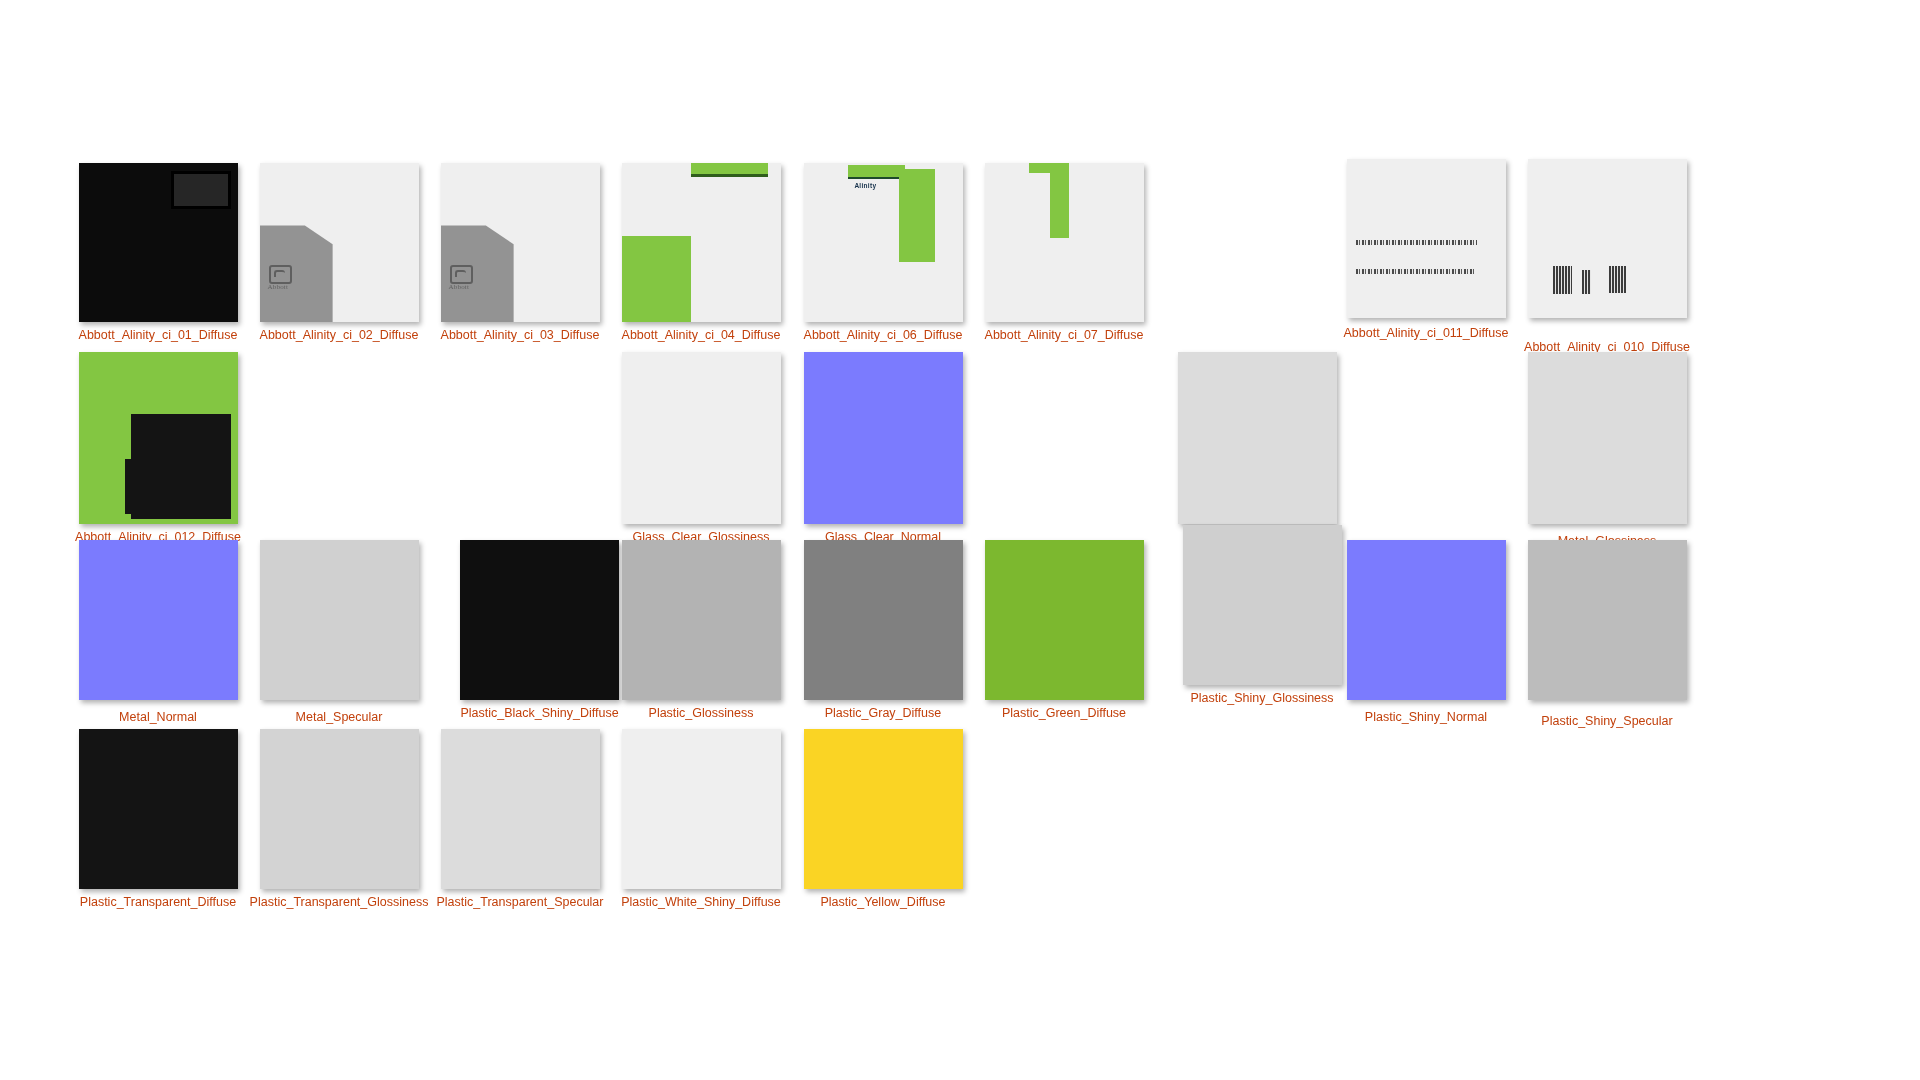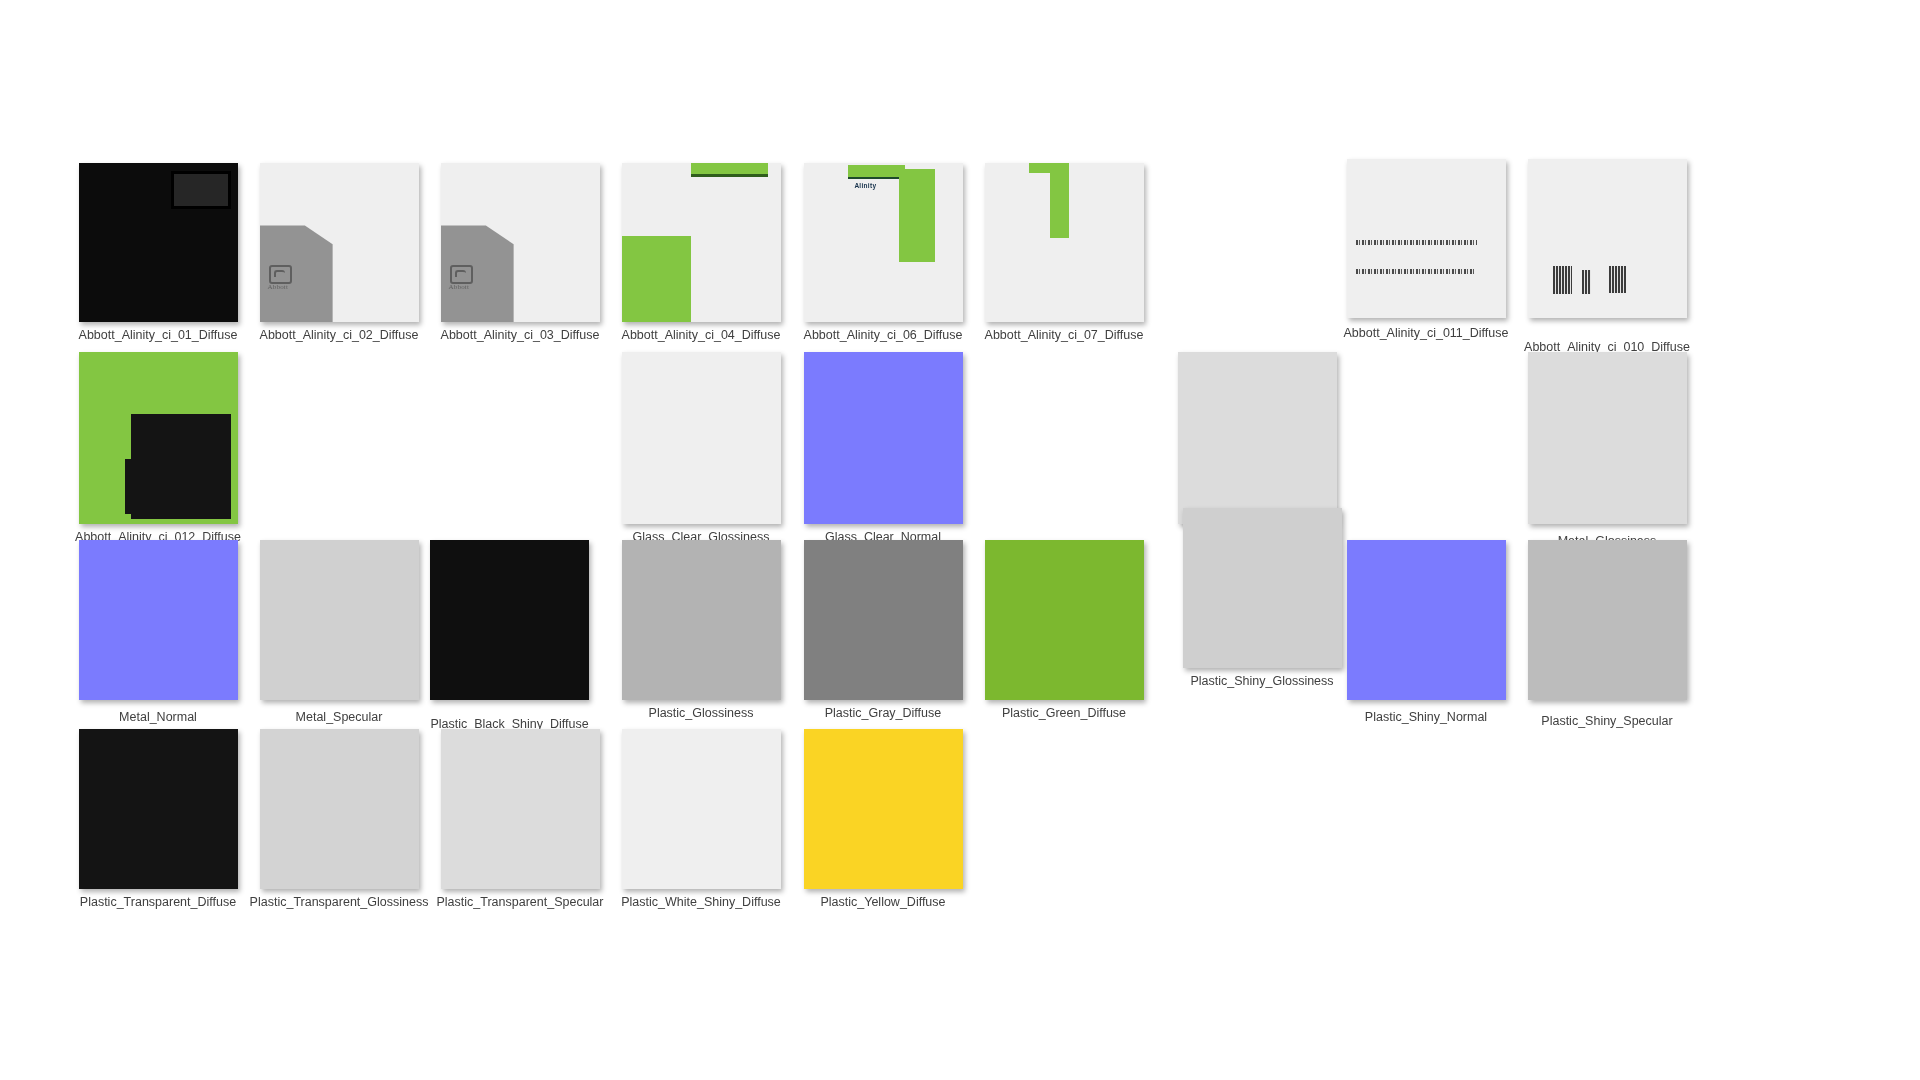--- a/index.html
+++ b/index.html
@@ -36,21 +36,21 @@
   .thumb-inner {
     position: absolute;
     inset: 0;
   }
 
   .tile-label {
     margin-top: 6px;
     font-family: "Liberation Sans", sans-serif;
     font-size: 12.5px;
     line-height: 15px;
-    color: #404040;
+    color: #c2410c;
     white-space: nowrap;
     text-align: center;
   }
 
   
   .shape { position: absolute; }
 
   
   .screen-rect {
     border: 3px solid #000;
@@ -244,21 +244,21 @@
         <div class="thumb-inner"></div>
       </div>
       <div class="tile-label" style="margin-top: 10px; text-align: center;">Metal_Normal</div>
     </div>
     <div class="tile" style="left: 259.5px; top: 540px; width: 159px;">
       <div class="thumb" style="width: 159px; height: 160px; background: rgb(208, 208, 208);">
         <div class="thumb-inner"></div>
       </div>
       <div class="tile-label" style="margin-top: 10px;">Metal_Specular</div>
     </div>
-    <div class="tile" style="left: 430px; top: 540px; width: 159px; gap: 11px;">
+    <div class="tile" style="left: 460px; top: 540px; width: 159px;">
       <div class="thumb" style="width: 159px; height: 160px; background: rgb(15, 15, 15);">
         <div class="thumb-inner"></div>
       </div>
       <div class="tile-label" style="margin-top: 6px;">Plastic_Black_Shiny_Diffuse</div>
     </div>
     <div class="tile" style="left: 621.5px; top: 540px; width: 159px;">
       <div class="thumb" style="width: 159px; height: 160px; background: rgb(179, 179, 179);">
         <div class="thumb-inner"></div>
       </div>
       <div class="tile-label" style="margin-top: 6px;">Plastic_Glossiness</div>
@@ -268,21 +268,21 @@
         <div class="thumb-inner"></div>
       </div>
       <div class="tile-label" style="margin-top: 6px;">Plastic_Gray_Diffuse</div>
     </div>
     <div class="tile" style="left: 984.5px; top: 540px; width: 159px;">
       <div class="thumb" style="width: 159px; height: 160px; background: rgb(124, 184, 47);">
         <div class="thumb-inner"></div>
       </div>
       <div class="tile-label" style="margin-top: 6px;">Plastic_Green_Diffuse</div>
     </div>
-    <div class="tile" style="left: 1165.5px; top: 508px; width: 159px; padding-left: 17px;">
+    <div class="tile" style="left: 1165.5px; top: 525px; width: 159px; padding-left: 17px;">
       <div class="thumb" style="width: 159px; height: 160px; background: rgb(207, 207, 207);">
         <div class="thumb-inner"></div>
       </div>
       <div class="tile-label" style="margin-top: 6px;">Plastic_Shiny_Glossiness</div>
     </div>
     <div class="tile" style="left: 1346.5px; top: 540px; width: 159px;">
       <div class="thumb" style="width: 159px; height: 160px; background: rgb(123, 123, 254);">
         <div class="thumb-inner"></div>
       </div>
       <div class="tile-label" style="margin-top: 10px;">Plastic_Shiny_Normal</div>

